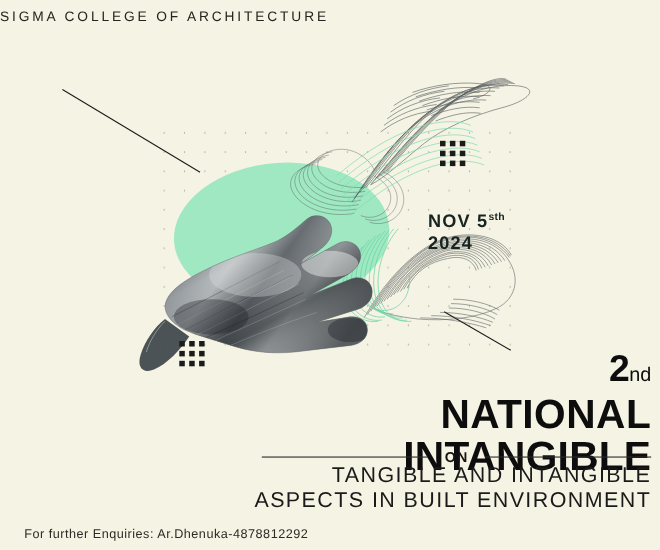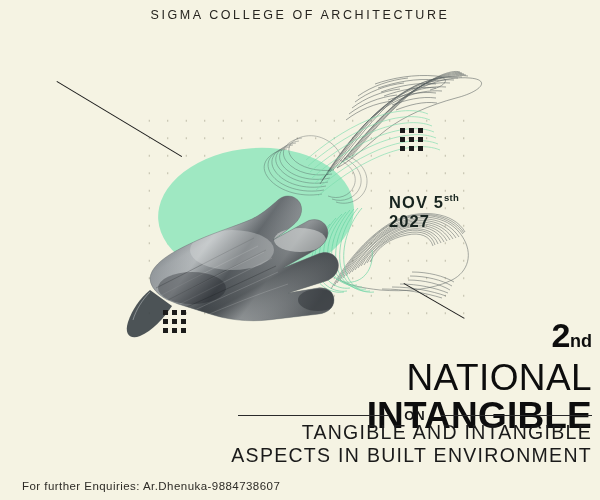--- a/index.html
+++ b/index.html
@@ -64,21 +64,20 @@
   .cluster-a { left: 400px; top: 128px; }
   .cluster-b { left: 163px; top: 310px; }
 
   
   .art { position: absolute; left: 0; top: 0; width: 600px; height: 500px; }
 
   
   .header {
     position: absolute;
     left: 0; right: 0; top: 8px;
-    text-align: center;
     font-size: 12.5px;
     letter-spacing: 2.6px;
     color: #26241f;
     font-weight: 500;
   }
 
   
   .date-block {
     position: absolute;
     left: 389px;
@@ -99,24 +98,24 @@
     top: 318px;
     text-align: right;
     color: #0d0d0d;
   }
   .ordinal {
     font-size: 34px;
     font-weight: 800;
     line-height: 34px;
     letter-spacing: -0.5px;
   }
-  .ordinal .suffix { font-size: 18px; font-weight: 700; letter-spacing: 0; }
+  .ordinal .suffix { font-size: 18px; font-weight: 400; letter-spacing: 0; }
   .line-national {
     font-size: 37px;
-    font-weight: 400;
+    font-weight: 700;
     line-height: 38px;
     letter-spacing: 0.4px;
     margin-top: 1px;
   }
   .line-conference {
     font-size: 37px;
     font-weight: 800;
     line-height: 38px;
     letter-spacing: 0.2px;
   }
@@ -349,21 +348,21 @@
       <i></i>
       <i></i>
   </div>
 
   <div class="header">SIGMA COLLEGE OF ARCHITECTURE</div>
 
   <div class="date-block">
     <div>
       <span>NOV 5</span><sup>sth</sup>
     </div>
-    <div>2027</div>
+    <div>2024</div>
   </div>
 
   <div class="title-wrap">
     <div class="ordinal">
       <span>2</span><span class="suffix">nd</span>
     </div>
     <div class="line-national">NATIONAL</div>
     <div class="line-conference">INTANGIBLE</div>
   </div>
 
@@ -371,15 +370,15 @@
     <span class="rule"></span>
     <span class="on-label">ON</span>
     <span class="rule"></span>
   </div>
 
   <div class="subtitle">
     <div>TANGIBLE AND INTANGIBLE</div>
     <div>ASPECTS IN BUILT ENVIRONMENT</div>
   </div>
 
-  <div class="footer">For further Enquiries: Ar.Dhenuka-9884738607</div>
+  <div class="footer">For further Enquiries: Ar.Dhenuka-4878812292</div>
 
 </div>
 
 </body></html>

